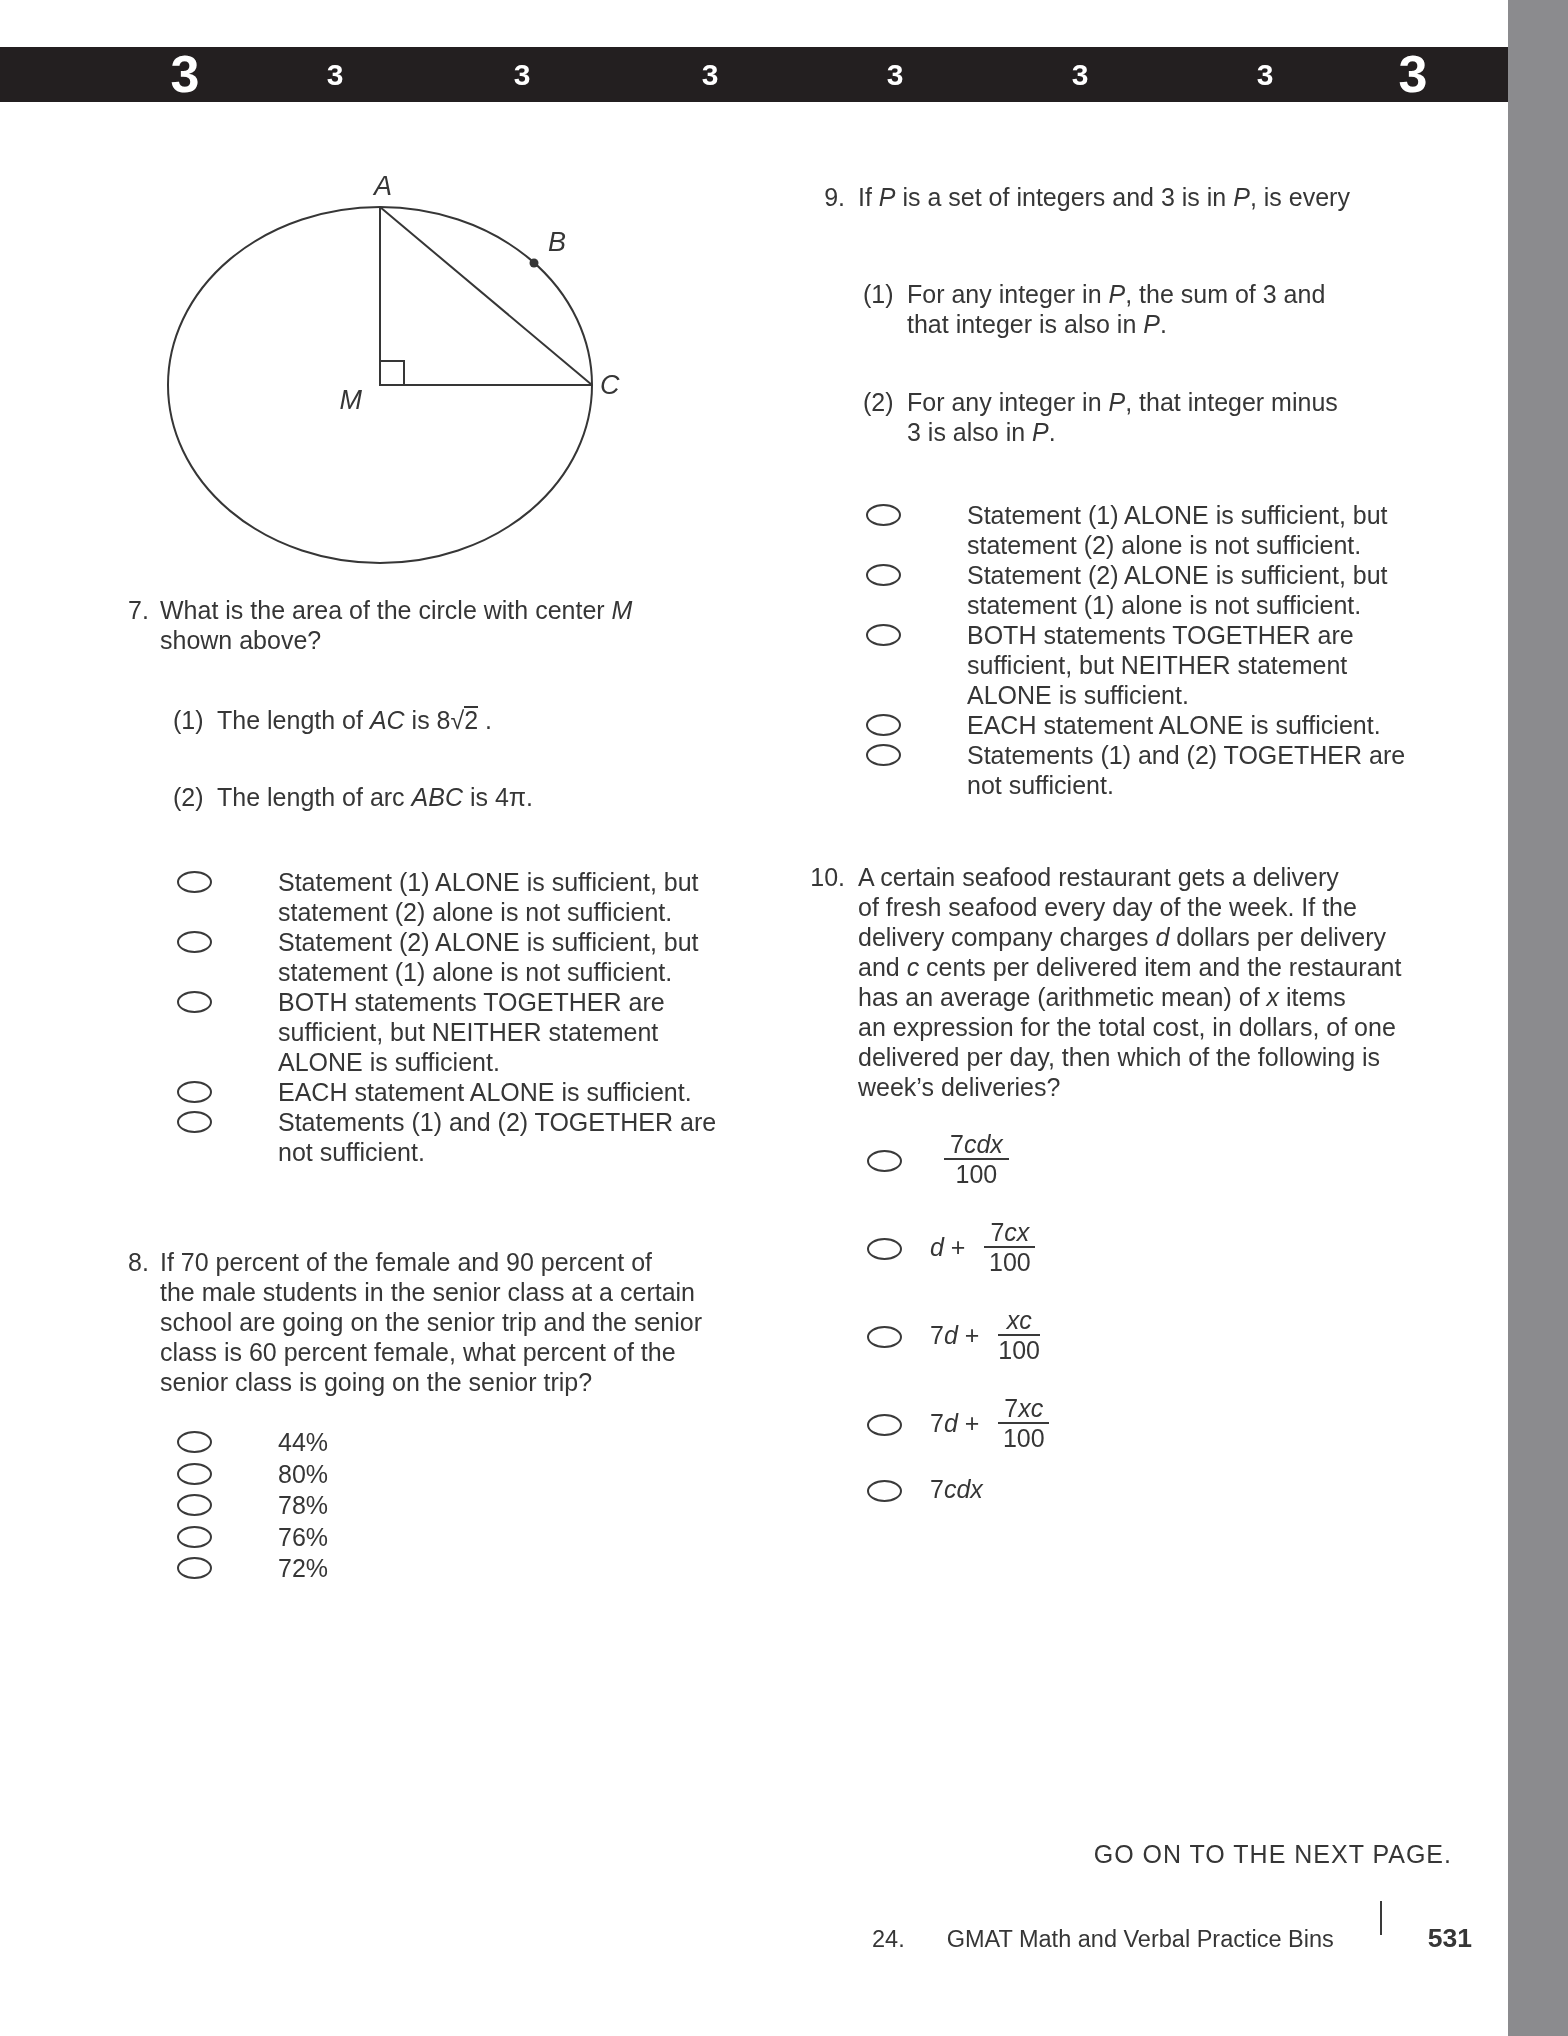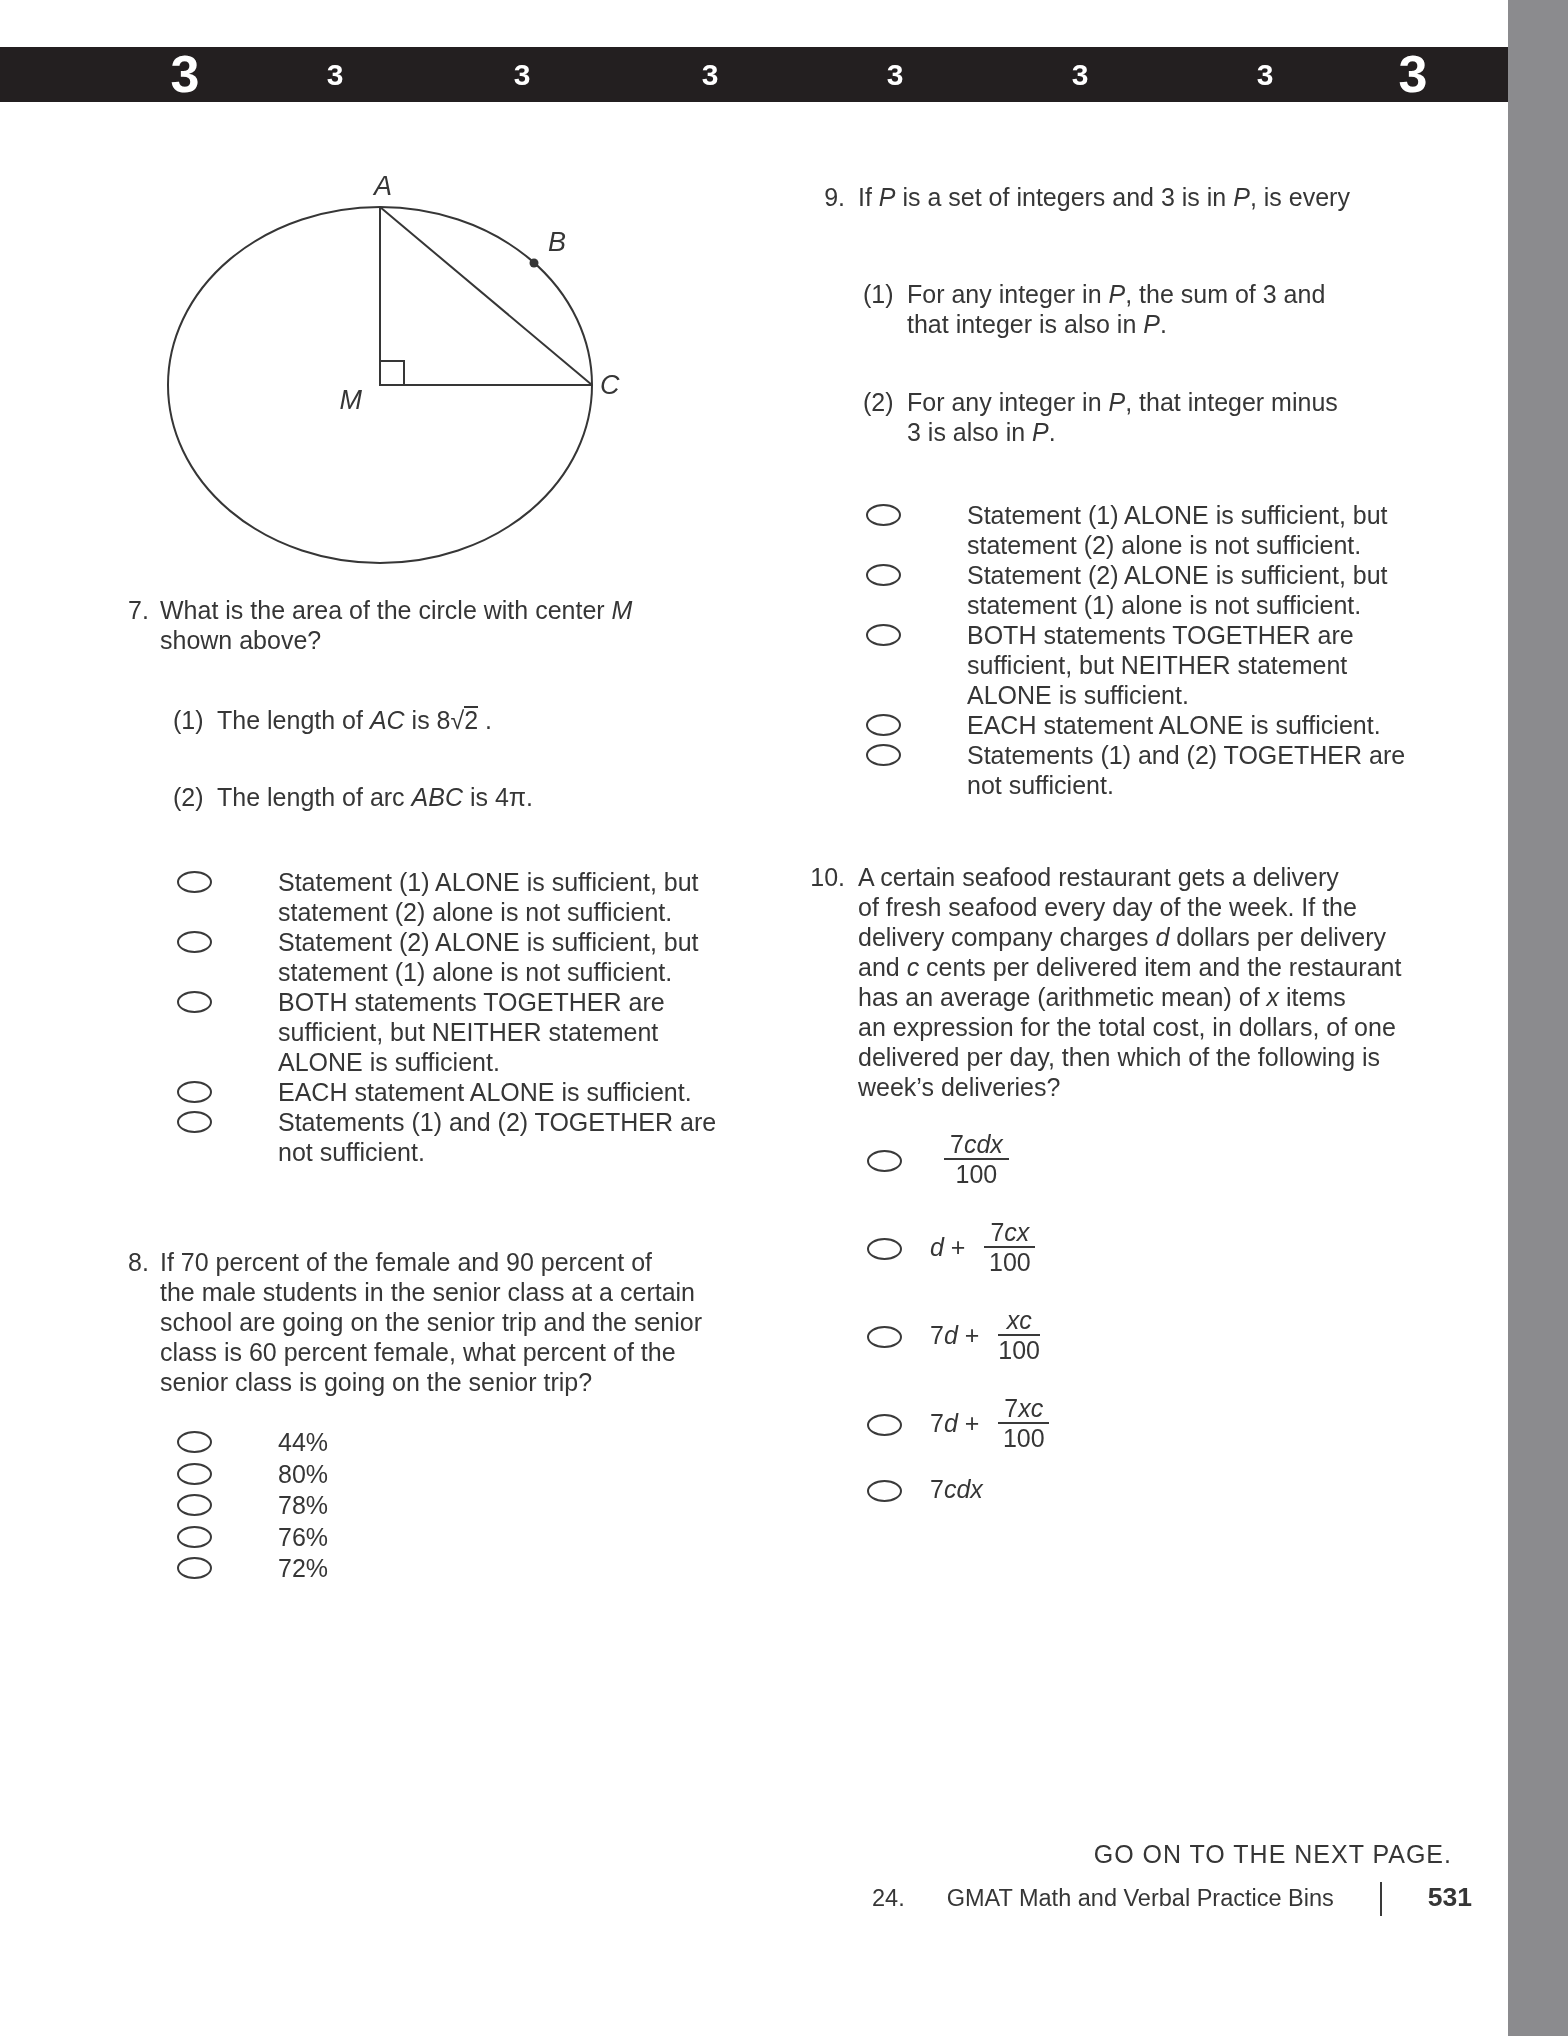--- a/index.html
+++ b/index.html
@@ -42,21 +42,21 @@
   .fden{line-height:28px;}
   .frow.plain .otext{margin-left:28px;}
 
   i{font-style:italic;}
   .rad{display:inline-block;border-top:2px solid #363636;line-height:24px;}
 
   .goon{position:absolute;top:1839px;right:116px;font-size:25px;letter-spacing:1px;line-height:30px;}
   .floor{position:absolute;top:1882px;right:96px;display:flex;align-items:baseline;font-size:23.5px;gap:28px;}
   .fl-num{margin-right:14px;}
   .fl-bar{width:2px;height:34px;background:#3a3a3a;align-self:center;margin:0 18px;}
-  .fl-page{font-weight:bold;font-size:26.5px;}
+  .fl-page{font-weight:bold;font-size:26.5px;margin-top:41px;}
 </style>
 </head>
 <body>
 
 <div class="page">
   <div class="edge"></div>
 
   <div class="topbar">
     <span class="t3 lg" style="left:185px">3</span>
     <span class="t3 sm" style="left:335px">3</span>

